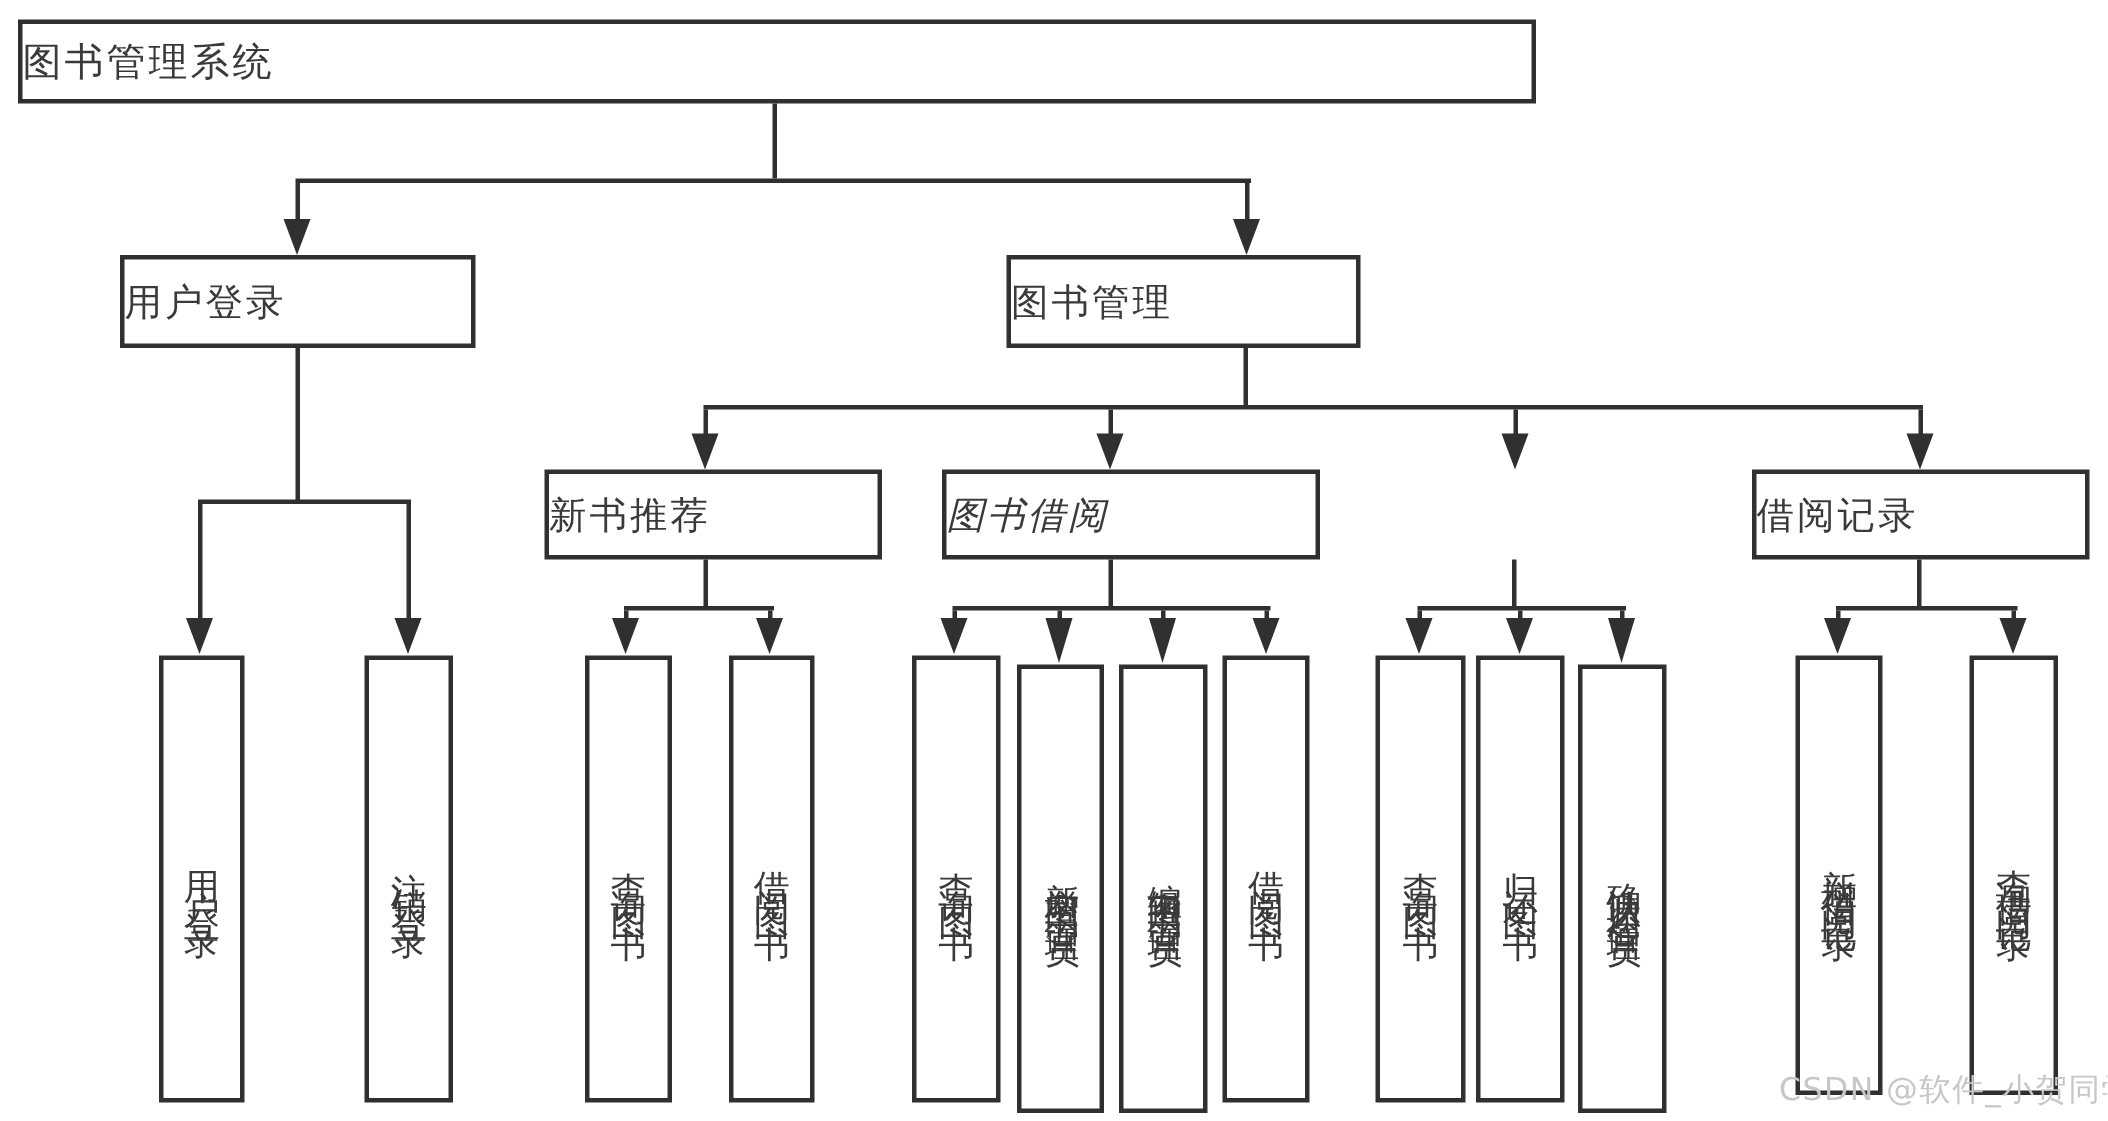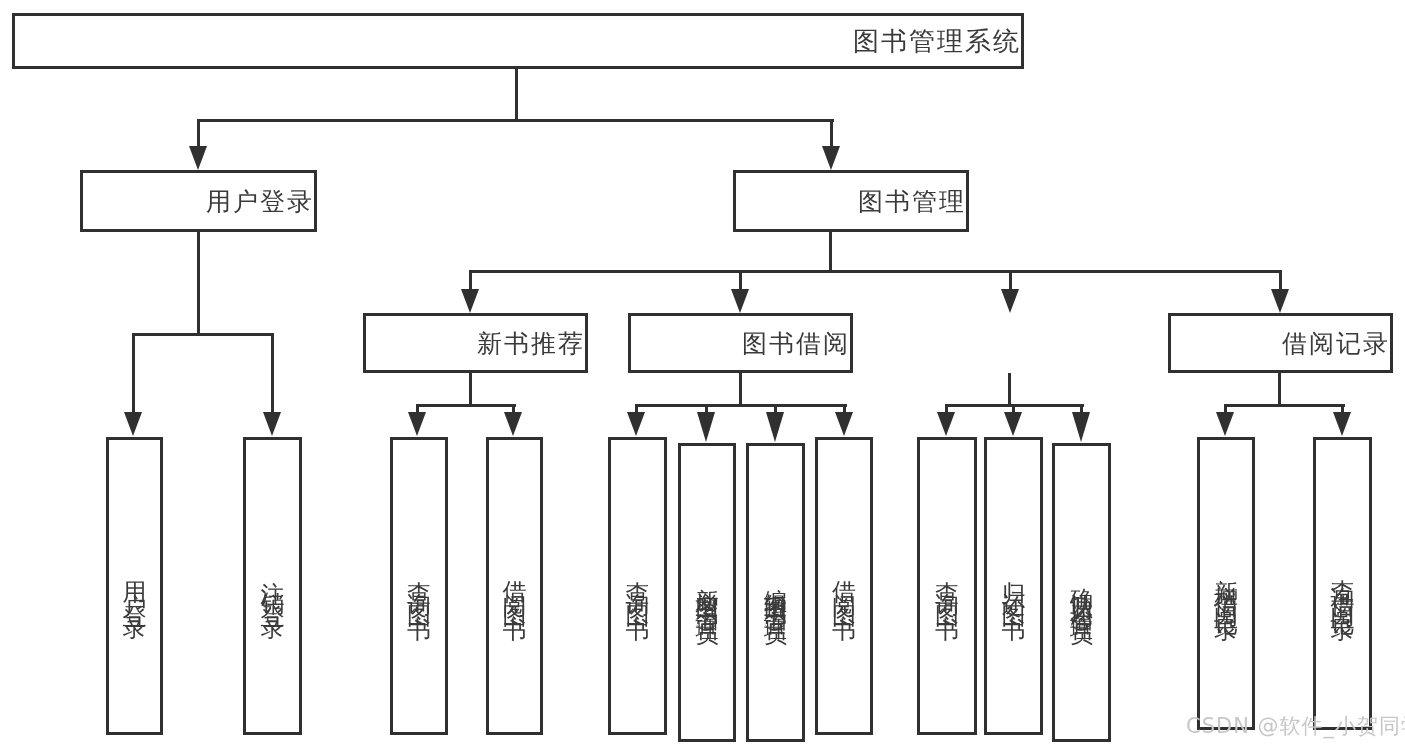--- a/index.html
+++ b/index.html
@@ -11,21 +11,21 @@
   html,body{margin:0;padding:0;background:var(--background);}
   body{font-family:"DejaVu Sans",sans-serif;}
   .canvas{
     position:relative;width:1405px;height:747px;
     background:var(--background);overflow:hidden;
   }
   
   .hbox{
     position:absolute;box-sizing:border-box;
     border:3px solid var(--line);background:#fff;
-    display:flex;align-items:center;justify-content:flex-end;
+    display:flex;align-items:center;justify-content:flex-start;
     color:var(--text);font-size:25px;letter-spacing:2px;
     white-space:nowrap;
   }
   .hbox.root{font-size:26px;}
   .vbox{
     position:absolute;box-sizing:border-box;
     border:3px solid var(--line);background:#fff;
     display:flex;align-items:center;justify-content:center;
     color:var(--text);
   }
@@ -64,21 +64,21 @@
   <div class="vline" style="left:515px;top:69px;width:3px;height:50px;"></div>
   <div class="hline" style="left:197px;top:119px;width:637px;height:3px;"></div>
   <div class="vline" style="left:197px;top:122px;width:3px;height:26px;"></div>
   <div class="vline" style="left:830px;top:122px;width:3px;height:26px;"></div>
   <div class="arrow" style="left:189px;top:146px;"></div>
   <div class="arrow" style="left:822px;top:146px;"></div>
 
   <div class="hbox" style="left:80px;top:170px;width:237px;height:62px;">
     <span>用户登录</span>
   </div>
-  <div class="hbox" style="left:733px;top:170px;width:236px;height:62px;padding-left:16px;">
+  <div class="hbox" style="left:671px;top:170px;width:236px;height:62px;">
     <span>图书管理</span>
   </div>
 
   <div class="vline" style="left:197px;top:232px;width:3px;height:103px;"></div>
   <div class="hline" style="left:132px;top:333px;width:142px;height:3px;"></div>
   <div class="vline" style="left:132px;top:336px;width:3px;height:78px;"></div>
   <div class="vline" style="left:271px;top:336px;width:3px;height:78px;"></div>
   <div class="arrow" style="left:124px;top:412px;"></div>
   <div class="arrow" style="left:263px;top:412px;"></div>
 
@@ -89,21 +89,21 @@
   <div class="vline" style="left:1009px;top:273px;width:3px;height:18px;"></div>
   <div class="vline" style="left:1279px;top:273px;width:3px;height:18px;"></div>
   <div class="arrow" style="left:461px;top:289px;"></div>
   <div class="arrow" style="left:731px;top:289px;"></div>
   <div class="arrow" style="left:1001px;top:289px;"></div>
   <div class="arrow" style="left:1271px;top:289px;"></div>
 
   <div class="hbox" style="left:363px;top:313px;width:225px;height:60px;">
     <span>新书推荐</span>
   </div>
-  <div class="hbox" style="left:628px;top:313px;width:225px;height:60px;">
+  <div class="hbox" style="left:628px;top:313px;width:252px;height:60px;font-style:italic;">
     <span>图书借阅</span>
   </div>
   <div class="hbox" style="left:1168px;top:313px;width:225px;height:60px;">
     <span>借阅记录</span>
   </div>
 
   <div class="vline" style="left:469px;top:373px;width:3px;height:33px;"></div>
   <div class="hline" style="left:416px;top:404px;width:100px;height:3px;"></div>
   <div class="vline" style="left:416px;top:407px;width:3px;height:8px;"></div>
   <div class="vline" style="left:512px;top:407px;width:3px;height:8px;"></div>

